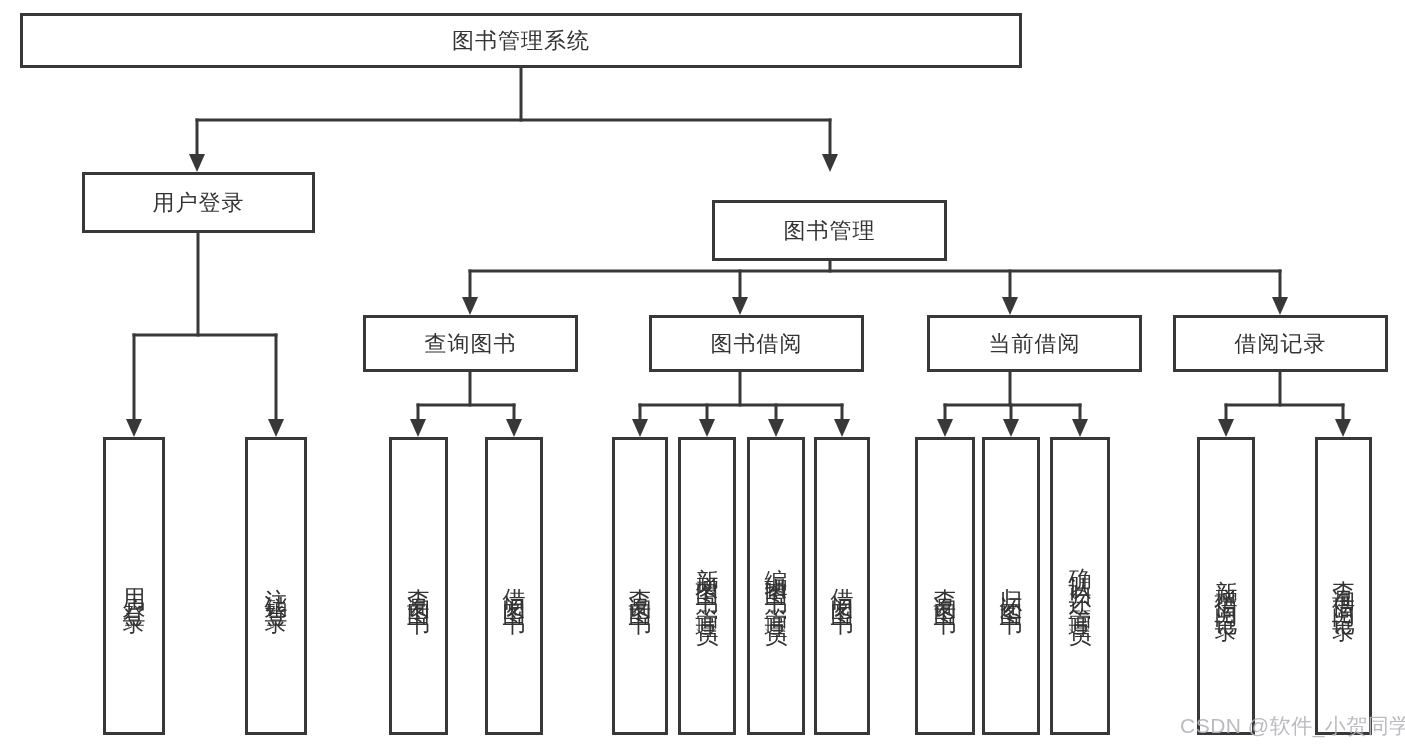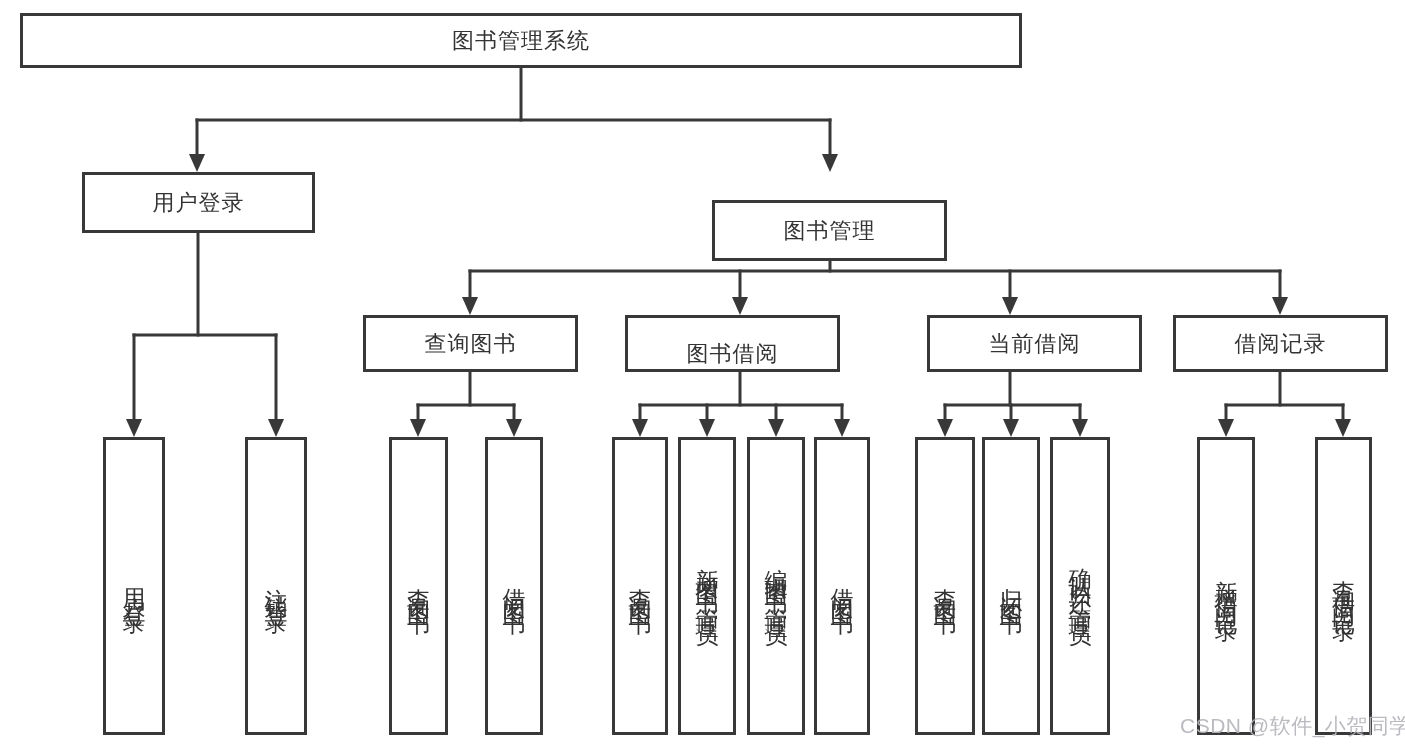--- a/index.html
+++ b/index.html
@@ -140,21 +140,21 @@
   <div class="node h" style="left:82px; top:172px; width:233px; height:61px;">
     <span>用户登录</span>
   </div>
   <div class="node h" style="left:712px; top:172px; width:235px; height:61px;margin-top:28px;">
     <span>图书管理</span>
   </div>
 
   <div class="node h" style="left:363px; top:315px; width:215px; height:57px;">
     <span>查询图书</span>
   </div>
-  <div class="node h" style="left:625px; top:315px; width:215px; height:57px;align-items:flex-end;">
+  <div class="node h" style="left:649px; top:315px; width:215px; height:57px;">
     <span>图书借阅</span>
   </div>
   <div class="node h" style="left:903px; top:315px; width:215px; height:57px;margin-left:24px;">
     <span>当前借阅</span>
   </div>
   <div class="node h" style="left:1173px; top:315px; width:215px; height:57px;">
     <span>借阅记录</span>
   </div>
 
   <div class="node leaf" style="left:103px; top:437px; width:62px; height:298px;">

